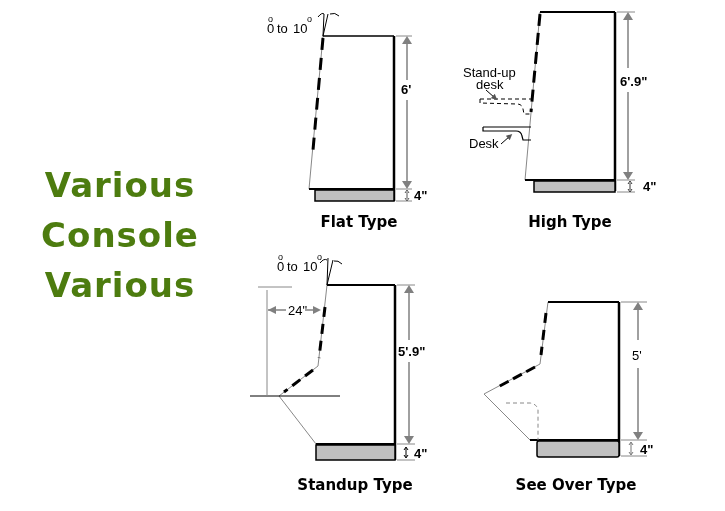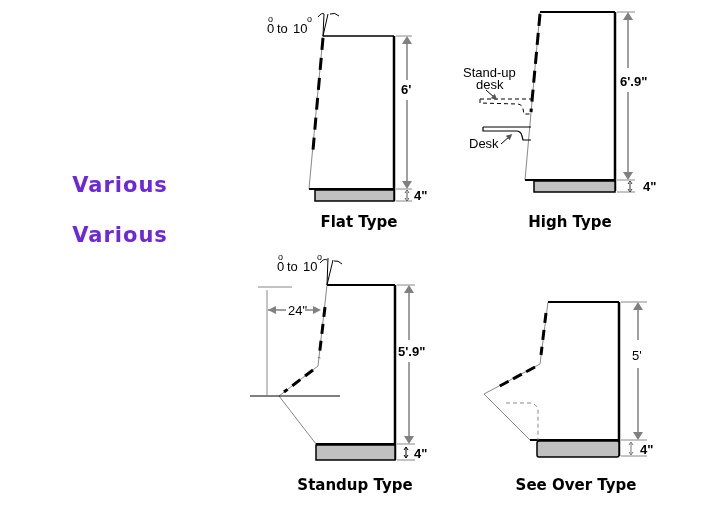--- a/index.html
+++ b/index.html
@@ -1,29 +1,30 @@
 <!DOCTYPE html>
 <html><head>
 <meta charset="utf-8">
 <style>
   html, body { margin:0; padding:0; background:#ffffff; }
   body { width:725px; height:511px; position:relative; overflow:hidden; font-family:"Liberation Sans", sans-serif; }
   .title-block { position:absolute; left:40px; top:160px; width:160px; text-align:center; }
-  .title-line { display:block; font-family:"DejaVu Sans", sans-serif; font-weight:bold; font-size:21px; line-height:50px; color:#6d28d9; letter-spacing:1px; }
+  .title-line { display:block; font-family:"DejaVu Sans", sans-serif; font-weight:bold; font-size:34px; line-height:50px; color:#4d7c0f; letter-spacing:1px; }
   svg { position:absolute; left:0; top:0; }
   .caption { font-family:"DejaVu Sans", sans-serif; font-weight:bold; font-size:15px; fill:#000; }
   .lbl { font-family:"Liberation Sans", sans-serif; font-size:13px; fill:#000; }
   .lblb { font-family:"Liberation Sans", sans-serif; font-size:13px; font-weight:bold; fill:#000; }
   .deg { font-family:"Liberation Sans", sans-serif; font-size:9px; fill:#000; }
 </style>
 </head>
 <body>
 
 <div class="title-block">
   <span class="title-line">Various</span>
+  <span class="title-line">Console</span>
   <span class="title-line">Various</span>
 </div>
 
 <svg width="725" height="511" viewBox="0 0 725 511">
   <defs>
     <marker id="arrG" markerWidth="10" markerHeight="10" refX="5" refY="5" orient="auto" markerUnits="userSpaceOnUse">
       <path d="M0,0 L10,5 L0,10 z" fill="#808080"></path>
     </marker>
     <marker id="arrS" markerWidth="6" markerHeight="6" refX="3" refY="3" orient="auto" markerUnits="userSpaceOnUse">
       <path d="M0,0 L6,3 L0,6 z" fill="#555"></path>

